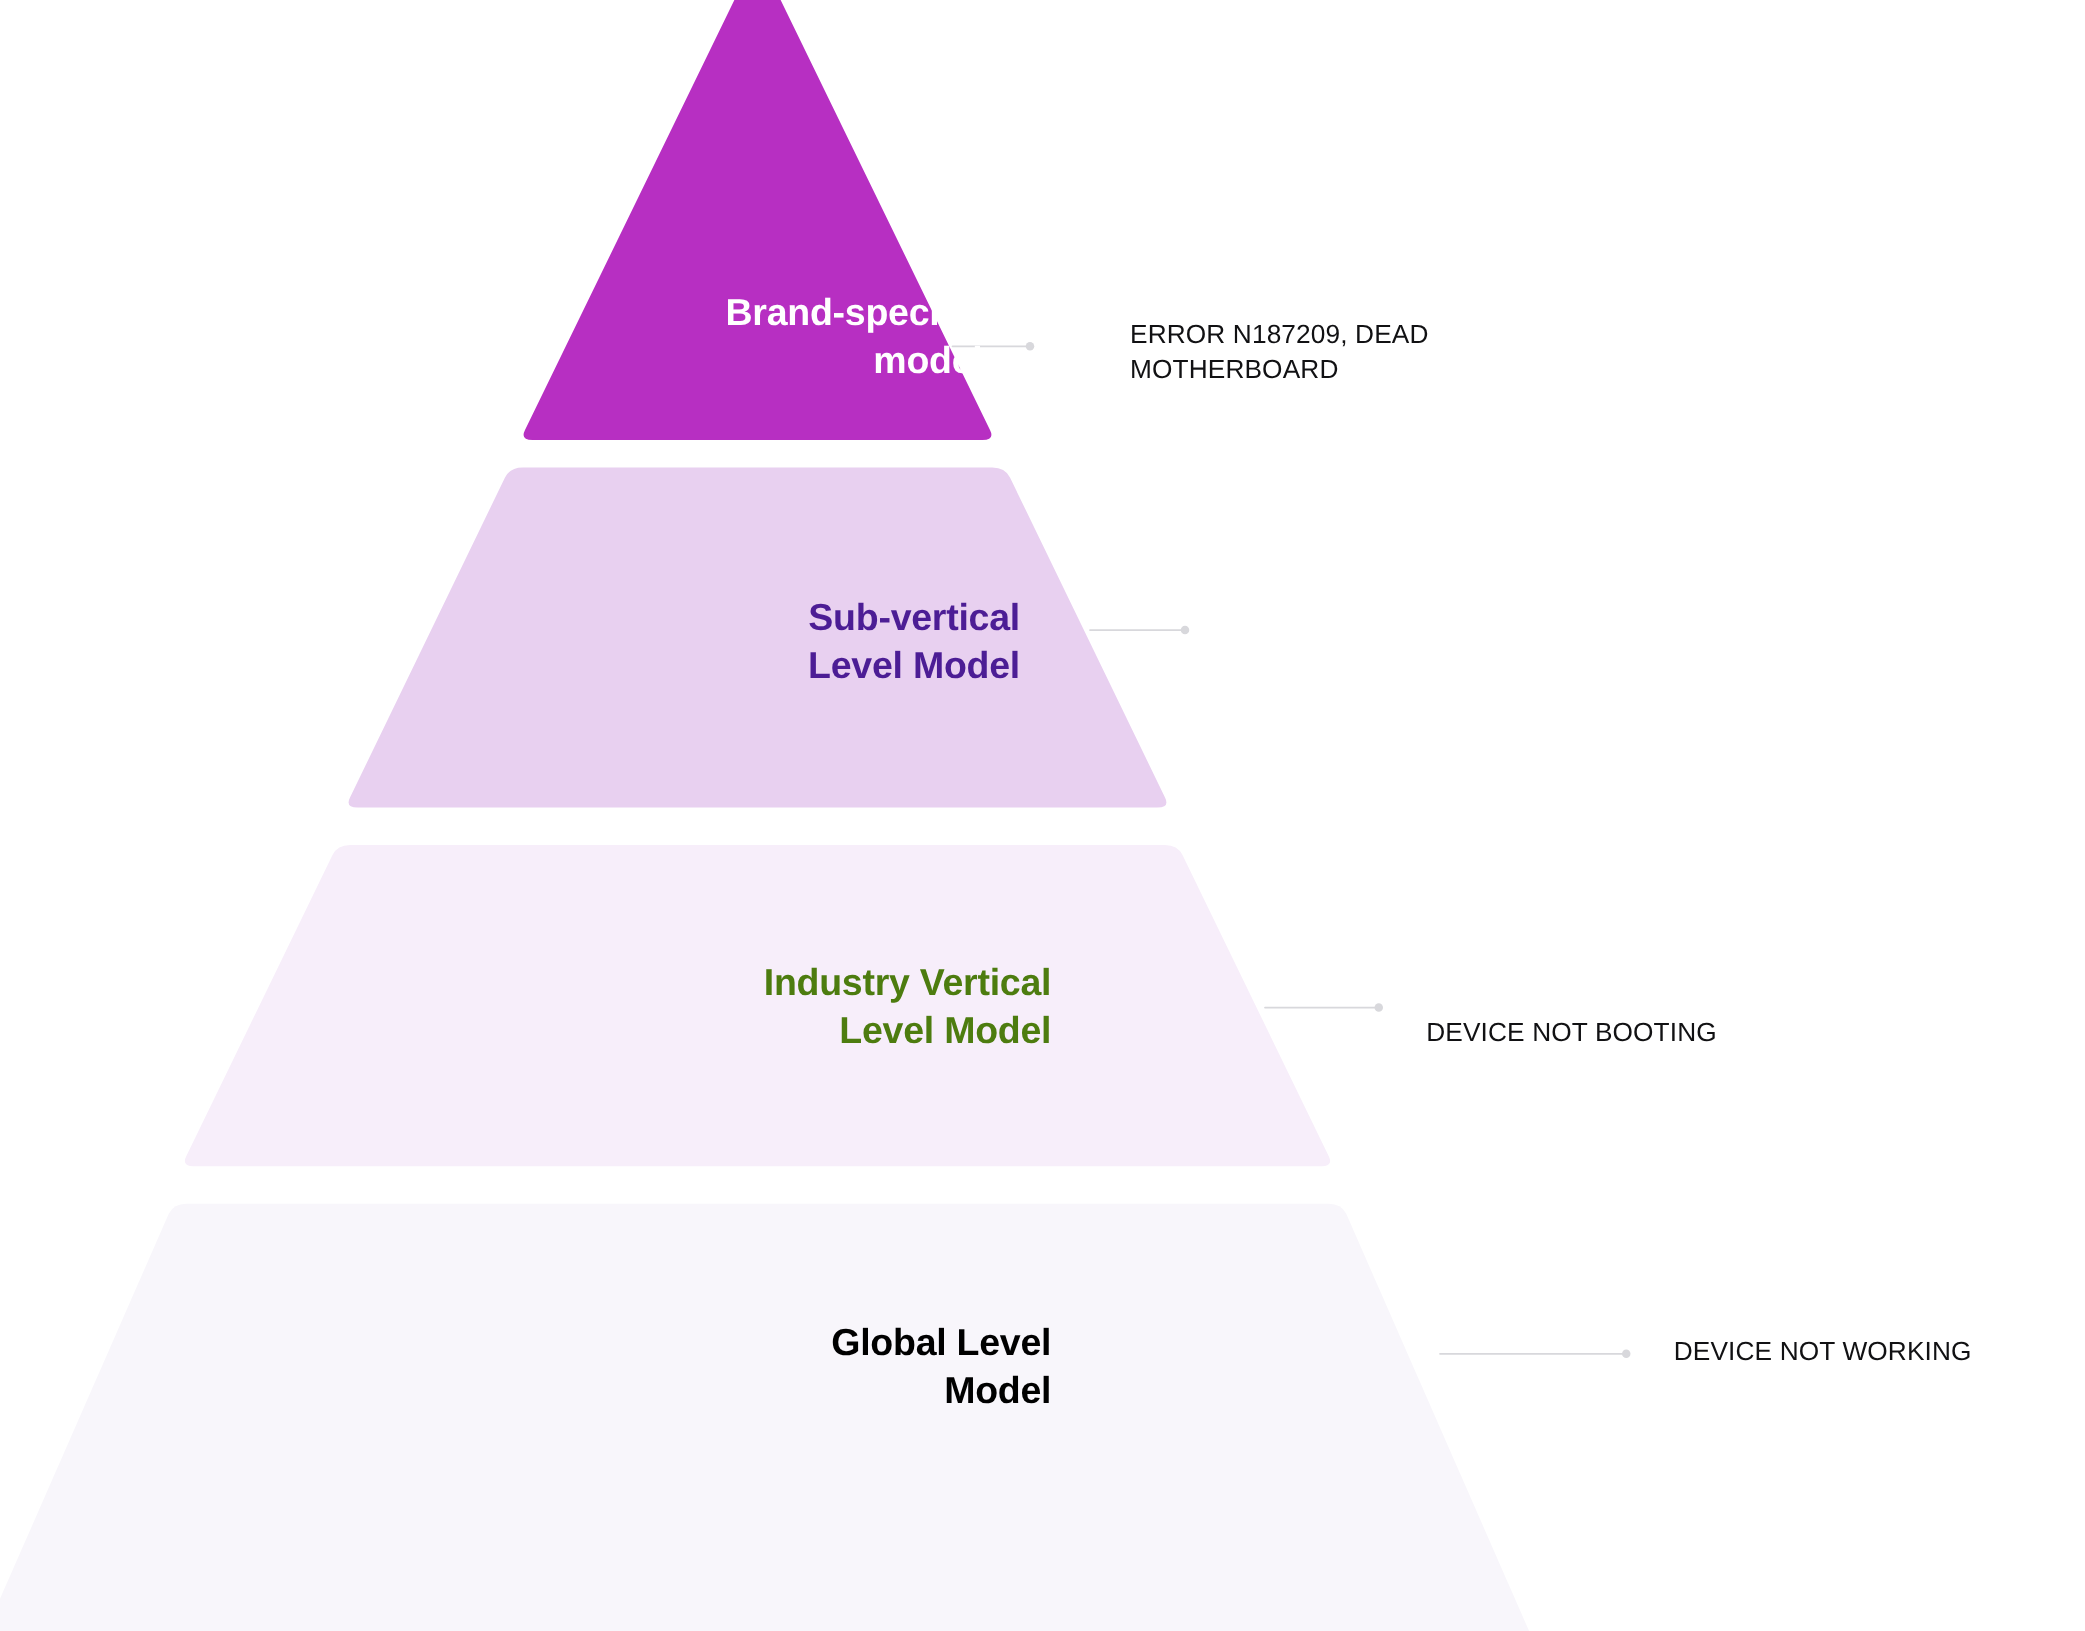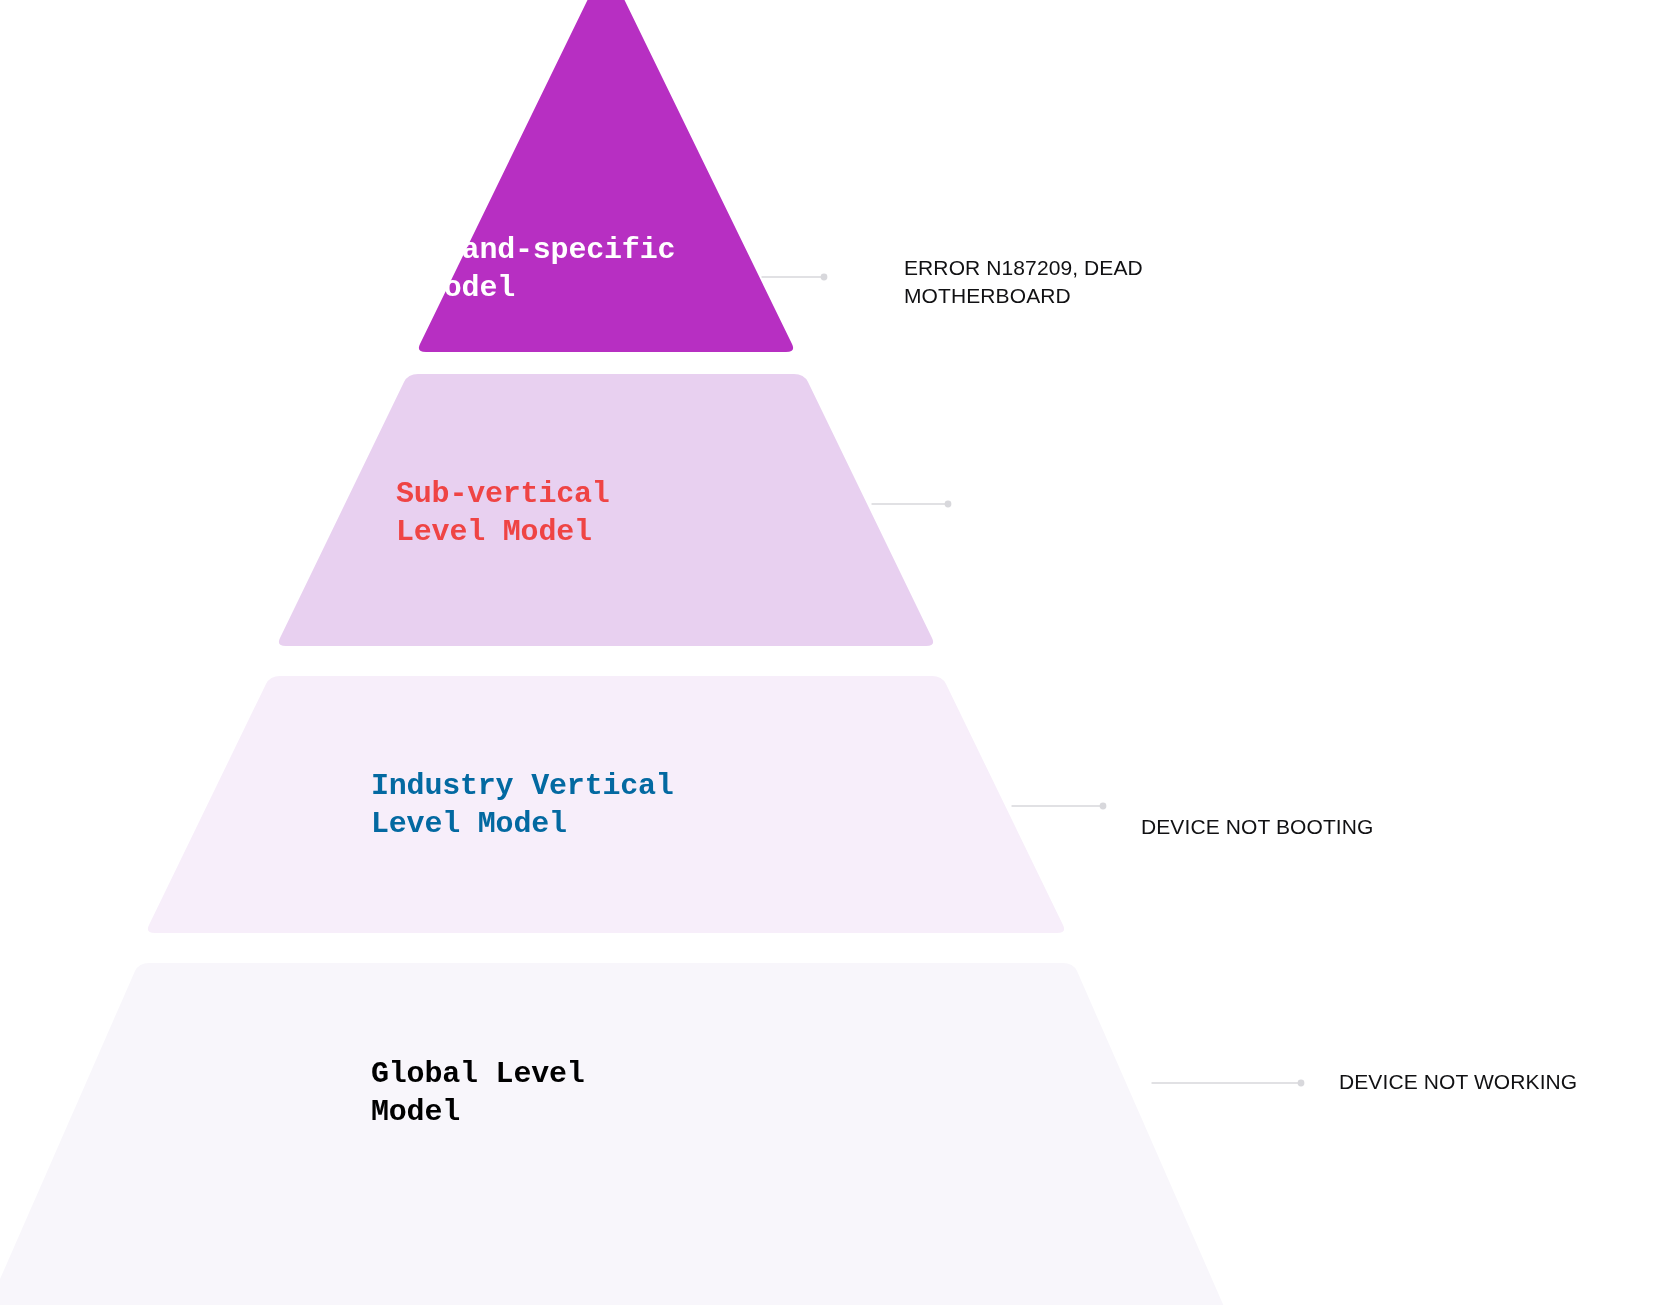--- a/index.html
+++ b/index.html
@@ -20,27 +20,26 @@
   }
   #pyramid-svg {
     position: absolute;
     left: 0;
     top: 0;
     width: 1668px;
     height: 1305px;
   }
   .tier-label {
     position: absolute;
-    text-align: left;
+    text-align: right;
     font-weight: bold;
     line-height: 1.26;
     letter-spacing: -0.2px;
     white-space: pre-line;
     pointer-events: none;
-    font-family: Liberation Mono, monospace;
   }
   .tier-label.t1 {
     color: #ffffff;
     font-size: 30px;
     width: 360px;
     left: 426px;
     top: 232px;
   }
   .tier-label.t2 {
     color: #17171a;
@@ -108,23 +107,23 @@
 
     <g>
       <line id="conn4-line" x1="1152" y1="1083" x2="1299" y2="1083" stroke-width="1.4" stroke-linecap="round" stroke="#d8d8dc"></line>
       <circle id="conn4-dot" cx="1301" cy="1083" r="3.4" fill="#d8d8dc"></circle>
     </g>
 
   </svg>
 
   <div class="tier-label t1" style="color: rgb(255, 255, 255);">Brand-specific
 model</div>
-  <div class="tier-label t2" style="color: #ef4444;">Sub-vertical
+  <div class="tier-label t2" style="color: #4c1d95;">Sub-vertical
 Level Model</div>
-  <div class="tier-label t3" style="color: #0369a1;">Industry Vertical
+  <div class="tier-label t3" style="color: #4d7c0f;">Industry Vertical
 Level Model</div>
   <div class="tier-label t4" style="color: #000000;">Global Level
 Model</div>
 
   <div class="callout-text c1">ERROR N187209, DEAD
 MOTHERBOARD</div>
   <div class="callout-text c3">DEVICE NOT BOOTING</div>
   <div class="callout-text c4">DEVICE NOT WORKING</div>
 
 </div>

